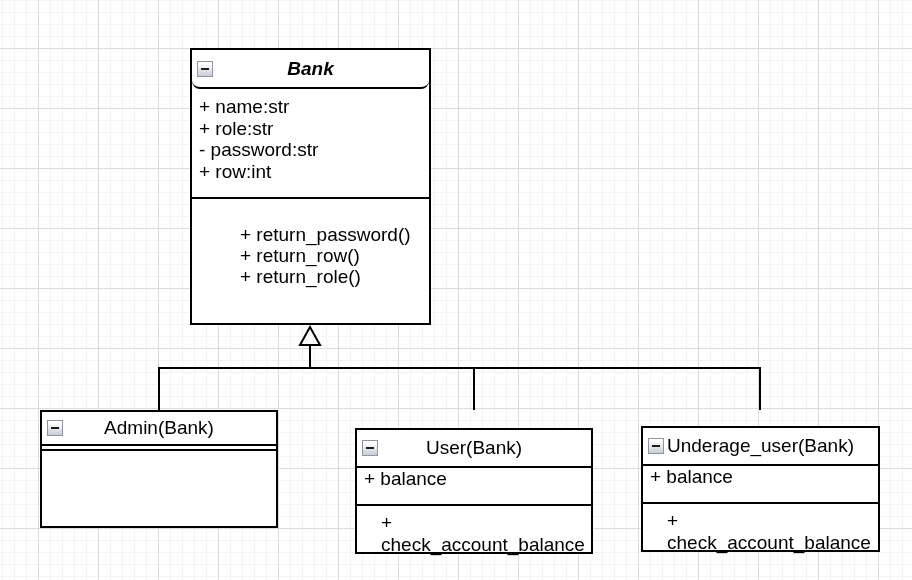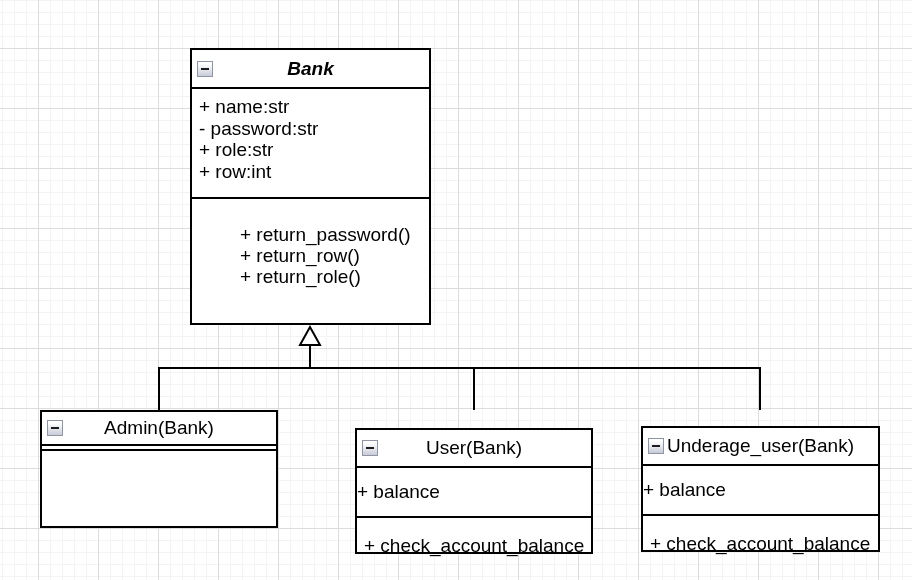--- a/index.html
+++ b/index.html
@@ -27,37 +27,37 @@
   .title { white-space:nowrap; }
   .abstract { font-style:italic; font-weight:bold; }
   .collapse { position:absolute; left:5px; top:50%; transform:translateY(-50%);
               width:16px; height:16px; border:1px solid #8f95a3;
               background:linear-gradient(#ffffff 15%, #c8ccd8);
               display:flex; align-items:center; justify-content:center; }
   .minus { display:block; width:8px; height:2px; background:#1c1c1c; }
 
   
   #box-bank { left:190px; top:48px; width:241px; height:277px; }
-  #box-bank .titlebar { height:39px; }
+  #box-bank .titlebar { height:39px;border-radius:8px; }
   #box-bank .attrs { height:110px; border-bottom:2px solid #000;
                      padding:7px 4px 0 7px; line-height:21.5px; }
   #box-bank .methods { padding:25px 4px 0 16px; line-height:21px;margin-left:32px; }
 
   
   #box-admin { left:40px; top:410px; width:238px; height:118px; }
   #box-admin .titlebar { height:34px; }
   .thinrow { height:5px; border-bottom:2px solid #000; }
 
   
   #box-user { left:355px; top:428px; width:238px; height:126px; }
   #box-underage { left:641px; top:410px; width:239px; height:126px;margin-top:16px; }
   #box-user .titlebar, #box-underage .titlebar { height:38px; }
-  .row-mid { height:50px; border-bottom:2px solid #000;
-             display:flex; align-items:center; }
-  .row-bot { height:56px; display:flex; align-items:center; padding-left:7px; }
+  .row-mid { height:38px; border-bottom:2px solid #000;
+             display:flex; align-items:flex-start; padding-left:7px; }
+  .row-bot { height:56px; display:flex; align-items:center; padding-left:24px; }
 </style>
 </head>
 <body>
 
 <div id="canvas">
 
   <svg id="edges" viewBox="0 0 912 580">
     <path d="M159 410 L159 368 L310 368 L310 346"></path>
     <path d="M474 410 L474 368 L310 368 L310 346"></path>
     <path d="M760 410 L760 368 L310 368 L310 346"></path>
@@ -66,22 +66,22 @@
 
   <div class="uml" id="box-bank">
     <div class="titlebar">
       <span class="collapse">
           <span class="minus"></span>
         </span>
       <span class="title abstract">Bank</span>
     </div>
     <div class="attrs">
       <div>+ name:str</div>
+      <div>+ role:str</div>
       <div>- password:str</div>
-      <div>+ role:str</div>
       <div>+ row:int</div>
     </div>
     <div class="methods">
       <div>+ return_password()</div>
       <div>+ return_row()</div>
       <div>+ return_role()</div>
     </div>
   </div>
 
   <div class="uml" id="box-admin">

